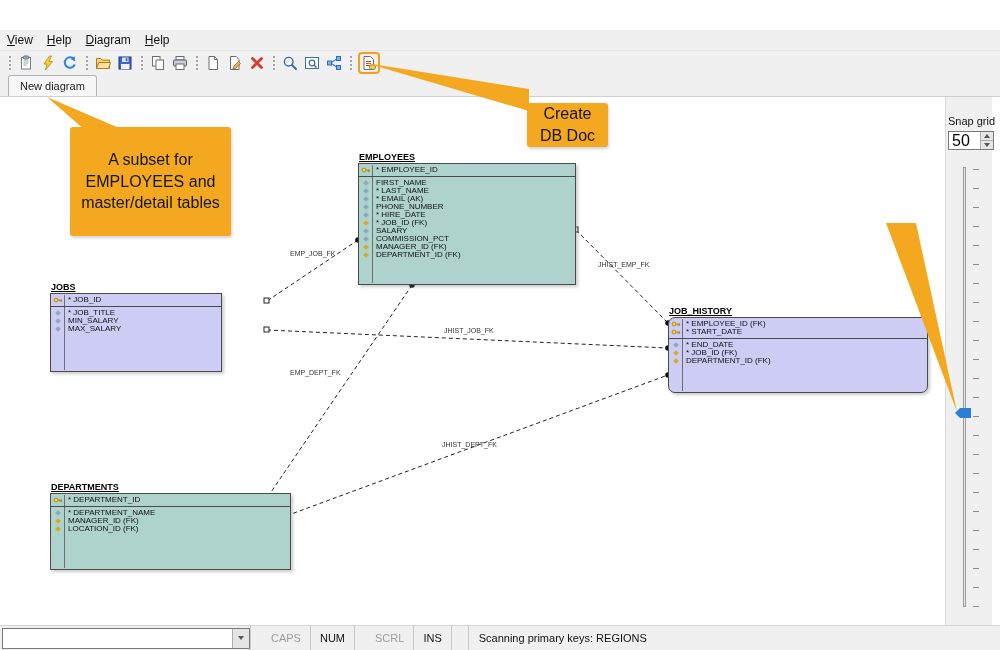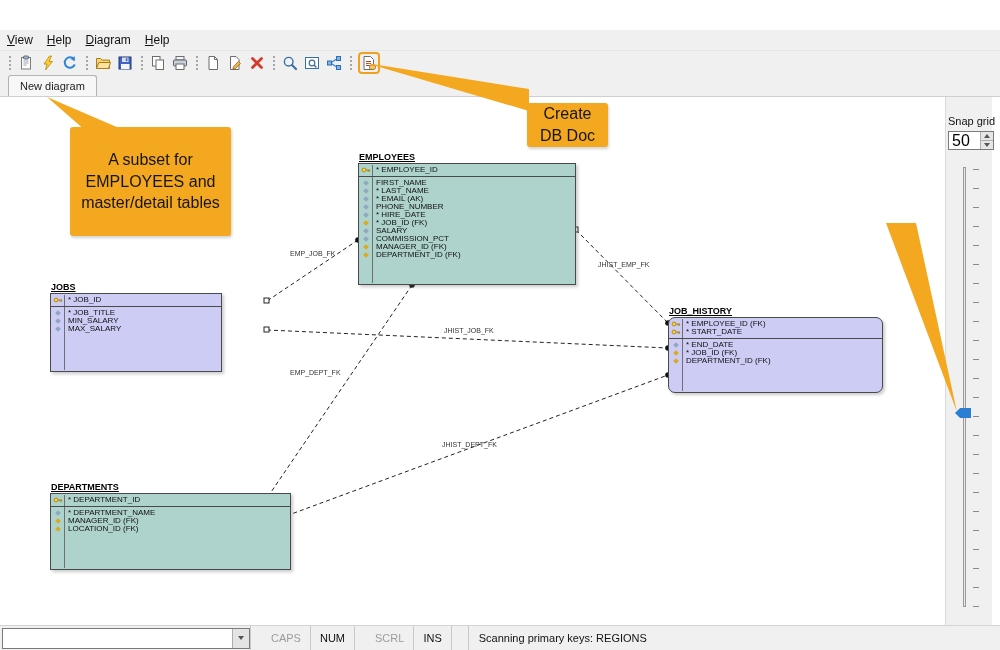--- a/index.html
+++ b/index.html
@@ -365,21 +365,21 @@
           <div class="er-row">
               <span class="ic-cell">
                 <span class="diamond col"></span>
               </span>
               <span class="lbl">MAX_SALARY</span>
             </div>
         </div>
       </div>
     </div>
 
-    <div class="er-table" style="left:668px;top:209px;width:215px">
+    <div class="er-table" style="left:668px;top:209px;width:260px">
       <div class="er-title">JOB_HISTORY</div>
       <div class="er-box rounded" style="height:76px;background:#ccccf4">
         <div class="gutter"></div>
         <div class="er-pk">
           <div class="er-row">
               <span class="ic-cell">
                 <svg width="10" height="8" viewBox="0 0 10 8">
                   <circle cx="3" cy="4" r="1.9" fill="#ffd84d" stroke="#a8820a" stroke-width="0.9"></circle>
                   <path d="M4.8 4 H9 M7.2 4 V6 M8.6 4 V5.6" stroke="#a8820a" stroke-width="0.9" fill="none"></path>
                 </svg>

